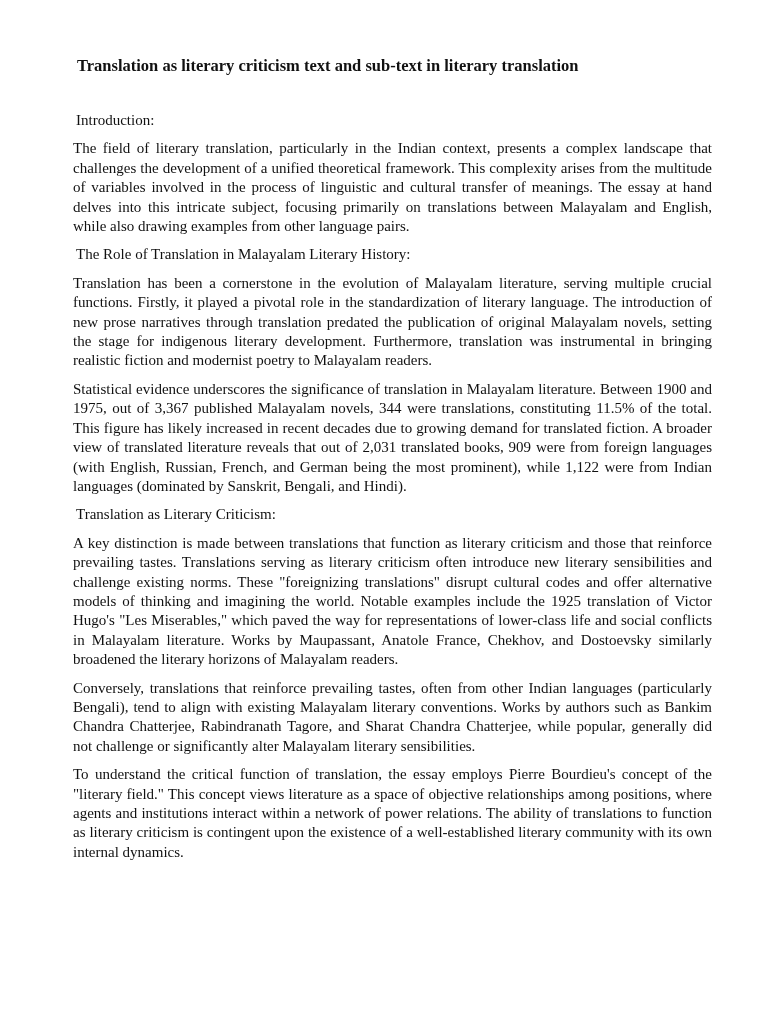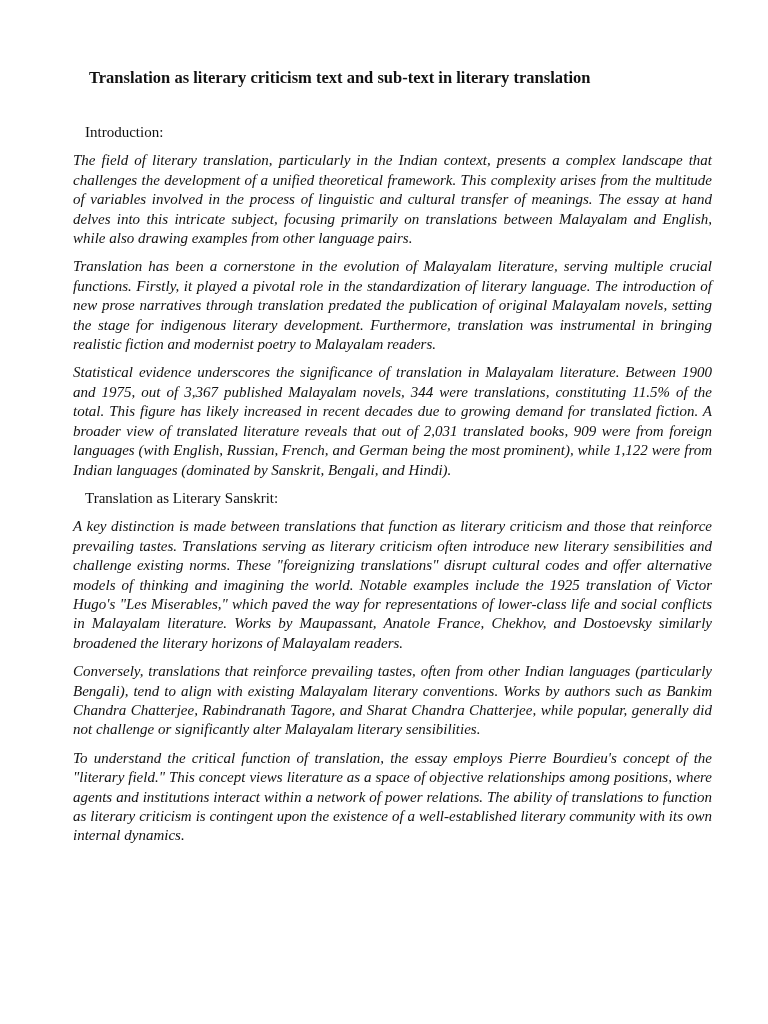--- a/index.html
+++ b/index.html
@@ -18,63 +18,63 @@
     .page {
       position: absolute;
       left: 73px;
       top: 51px;
       width: 639px;
     }
     .title {
       font-size: 16.5px;
       font-weight: bold;
       line-height: 21px;
-      margin: 16px;
+      margin: 4px;
       white-space: nowrap;
     }
     .author {
       font-size: 16.5px;
       line-height: 21px;
       margin: 0 0 0 0;
     }
     .heading {
       font-size: 15px;
       line-height: 19.4px;
-      margin: 0 0 9px 12px;
+      margin: 0 0 9px 3px;
       font-weight: normal;
     }
     .intro-heading {
       margin-top: 35px;
     }
     .para {
       font-size: 15px;
       line-height: 19.4px;
       margin: 0 0 9px 0;
       text-align: justify;
-      font-style: italic;
     }
   </style>
 </head>
 <body>
 
 <div class="page">
   <h1 class="title">Translation as literary criticism text and sub-text in literary translation</h1>
 
   <section>
     <p class="heading intro-heading">Introduction:</p>
     <p class="para">The field of literary translation, particularly in the Indian context, presents a complex landscape that challenges the development of a unified theoretical framework. This complexity arises from the multitude of variables involved in the process of linguistic and cultural transfer of meanings. The essay at hand delves into this intricate subject, focusing primarily on translations between Malayalam and English, while also drawing examples from other language pairs.</p>
   </section>
 
   <section>
+    <p class="heading">The Role of Translation in Malayalam Literary History:</p>
     <p class="para">Translation has been a cornerstone in the evolution of Malayalam literature, serving multiple crucial functions. Firstly, it played a pivotal role in the standardization of literary language. The introduction of new prose narratives through translation predated the publication of original Malayalam novels, setting the stage for indigenous literary development. Furthermore, translation was instrumental in bringing realistic fiction and modernist poetry to Malayalam readers.</p>
     <p class="para">Statistical evidence underscores the significance of translation in Malayalam literature. Between 1900 and 1975, out of 3,367 published Malayalam novels, 344 were translations, constituting 11.5% of the total. This figure has likely increased in recent decades due to growing demand for translated fiction. A broader view of translated literature reveals that out of 2,031 translated books, 909 were from foreign languages (with English, Russian, French, and German being the most prominent), while 1,122 were from Indian languages (dominated by Sanskrit, Bengali, and Hindi).</p>
   </section>
 
   <section>
-    <p class="heading">Translation as Literary Sanskrit:</p>
+    <p class="heading">Translation as Literary Criticism:</p>
     <p class="para">A key distinction is made between translations that function as literary criticism and those that reinforce prevailing tastes. Translations serving as literary criticism often introduce new literary sensibilities and challenge existing norms. These "foreignizing translations" disrupt cultural codes and offer alternative models of thinking and imagining the world. Notable examples include the 1925 translation of Victor Hugo's "Les Miserables," which paved the way for representations of lower-class life and social conflicts in Malayalam literature. Works by Maupassant, Anatole France, Chekhov, and Dostoevsky similarly broadened the literary horizons of Malayalam readers.</p>
     <p class="para">Conversely, translations that reinforce prevailing tastes, often from other Indian languages (particularly Bengali), tend to align with existing Malayalam literary conventions. Works by authors such as Bankim Chandra Chatterjee, Rabindranath Tagore, and Sharat Chandra Chatterjee, while popular, generally did not challenge or significantly alter Malayalam literary sensibilities.</p>
   </section>
 
   <section>
     <p class="para">To understand the critical function of translation, the essay employs Pierre Bourdieu's concept of the "literary field." This concept views literature as a space of objective relationships among positions, where agents and institutions interact within a network of power relations. The ability of translations to function as literary criticism is contingent upon the existence of a well-established literary community with its own internal dynamics.</p>
   </section>
 </div>
 
 </body></html>

